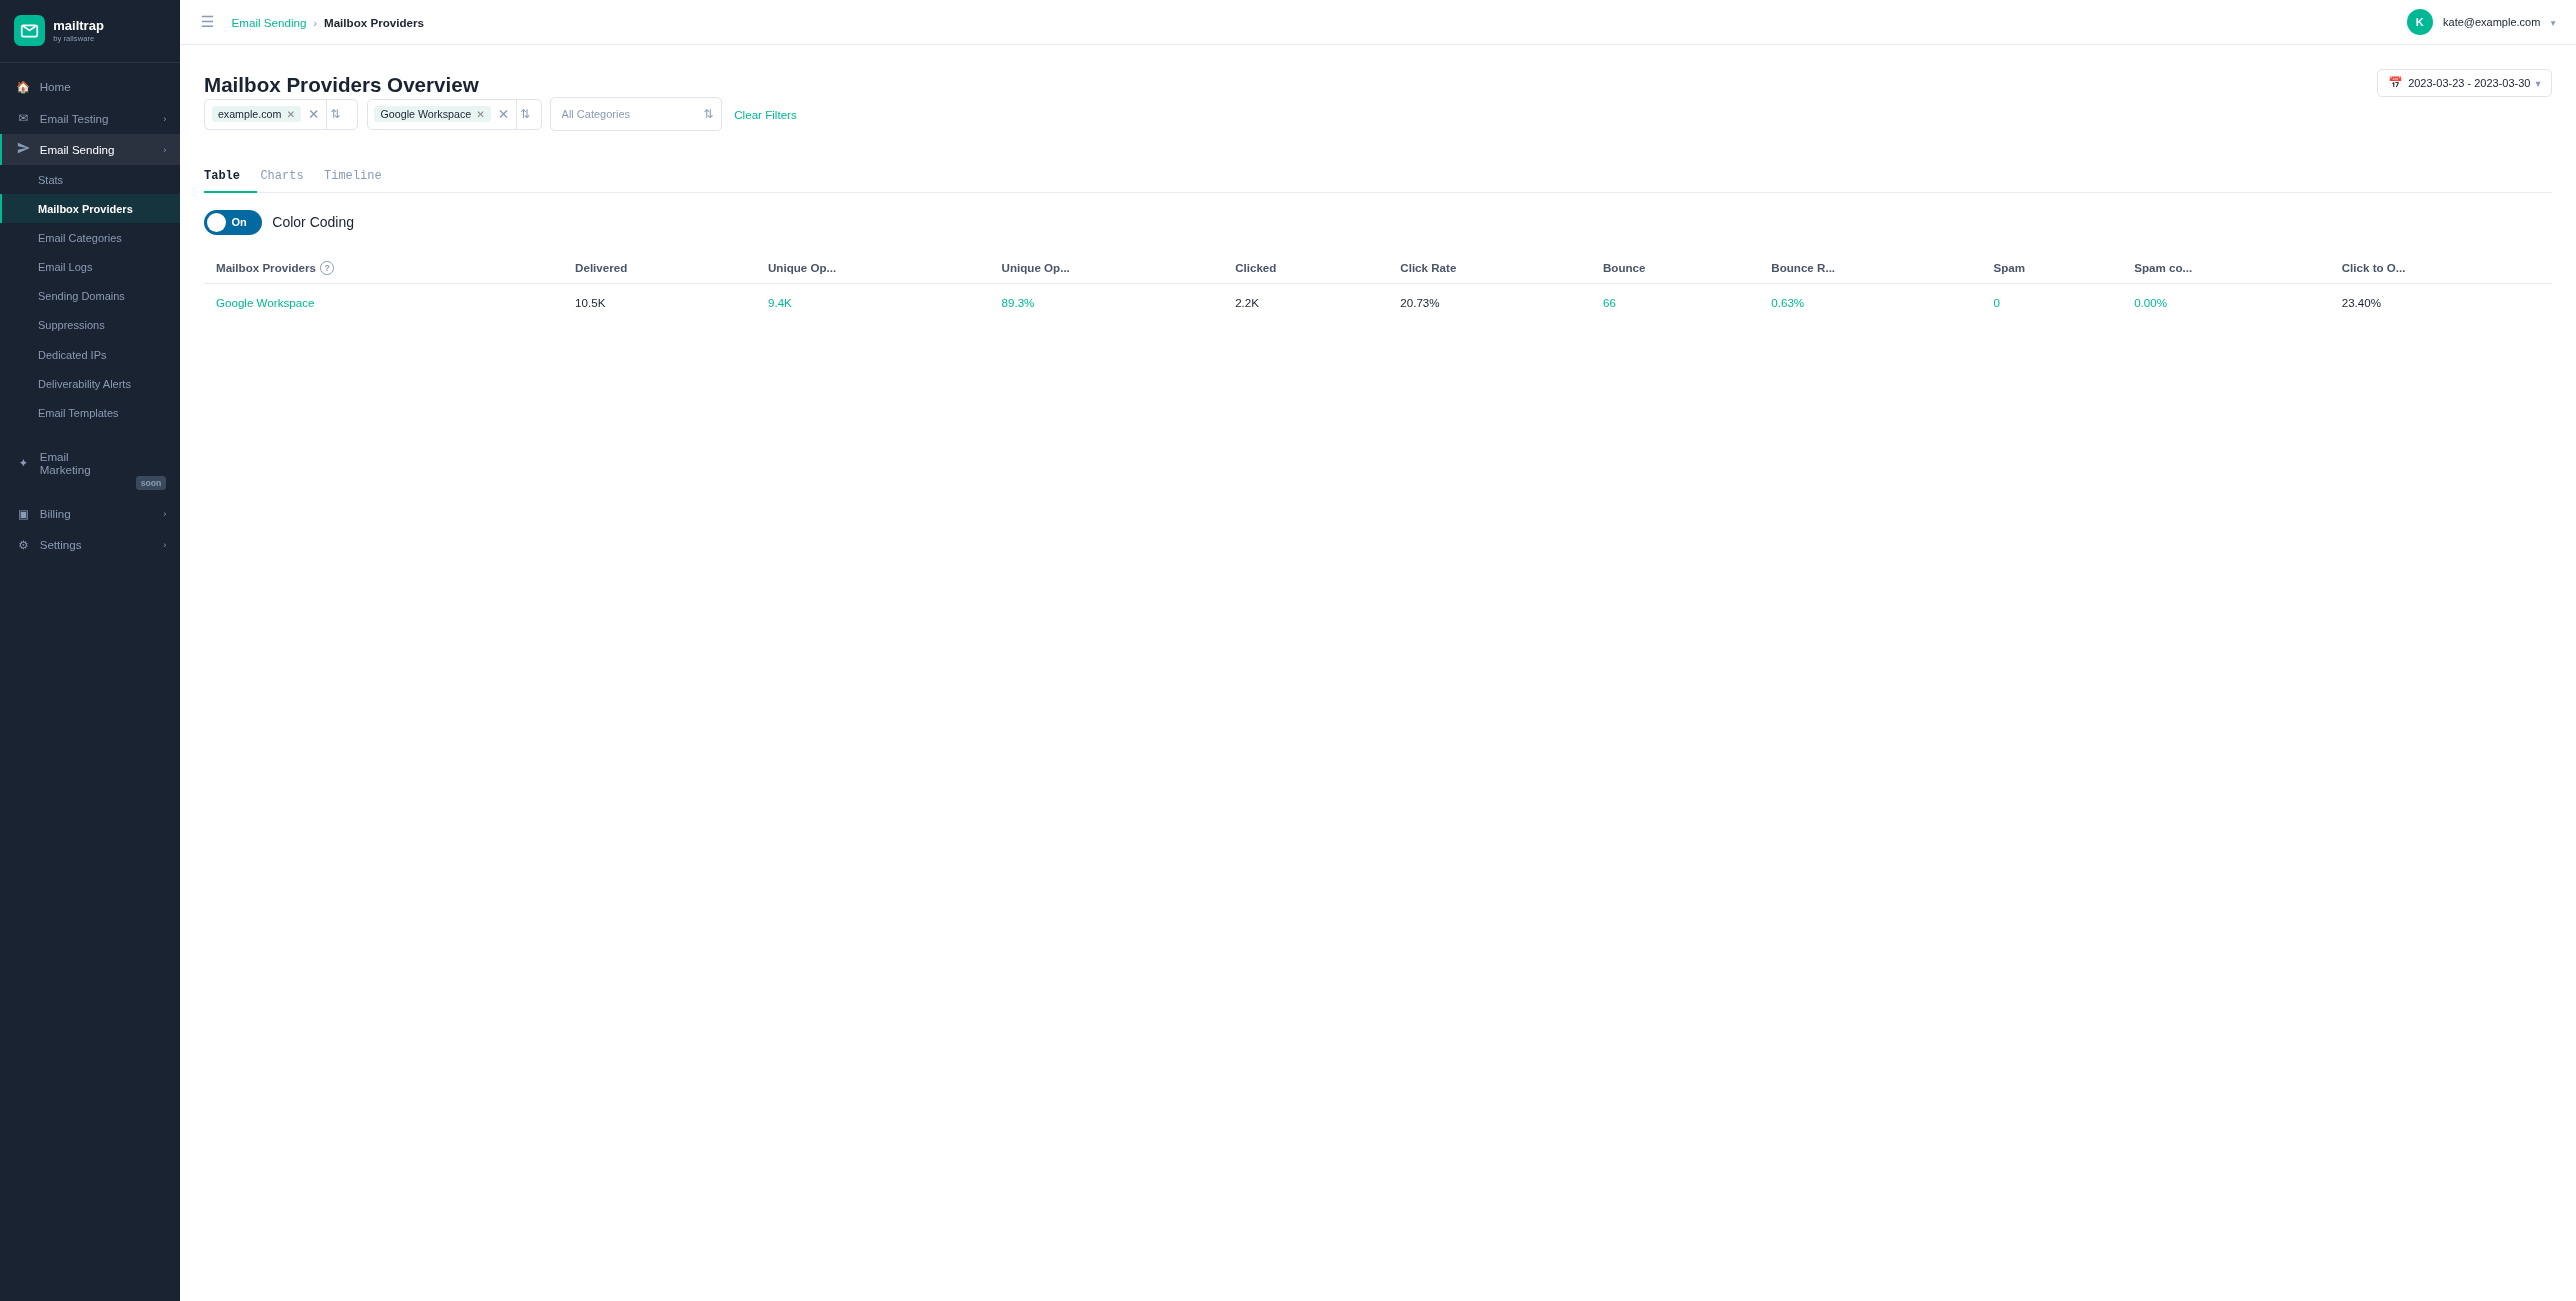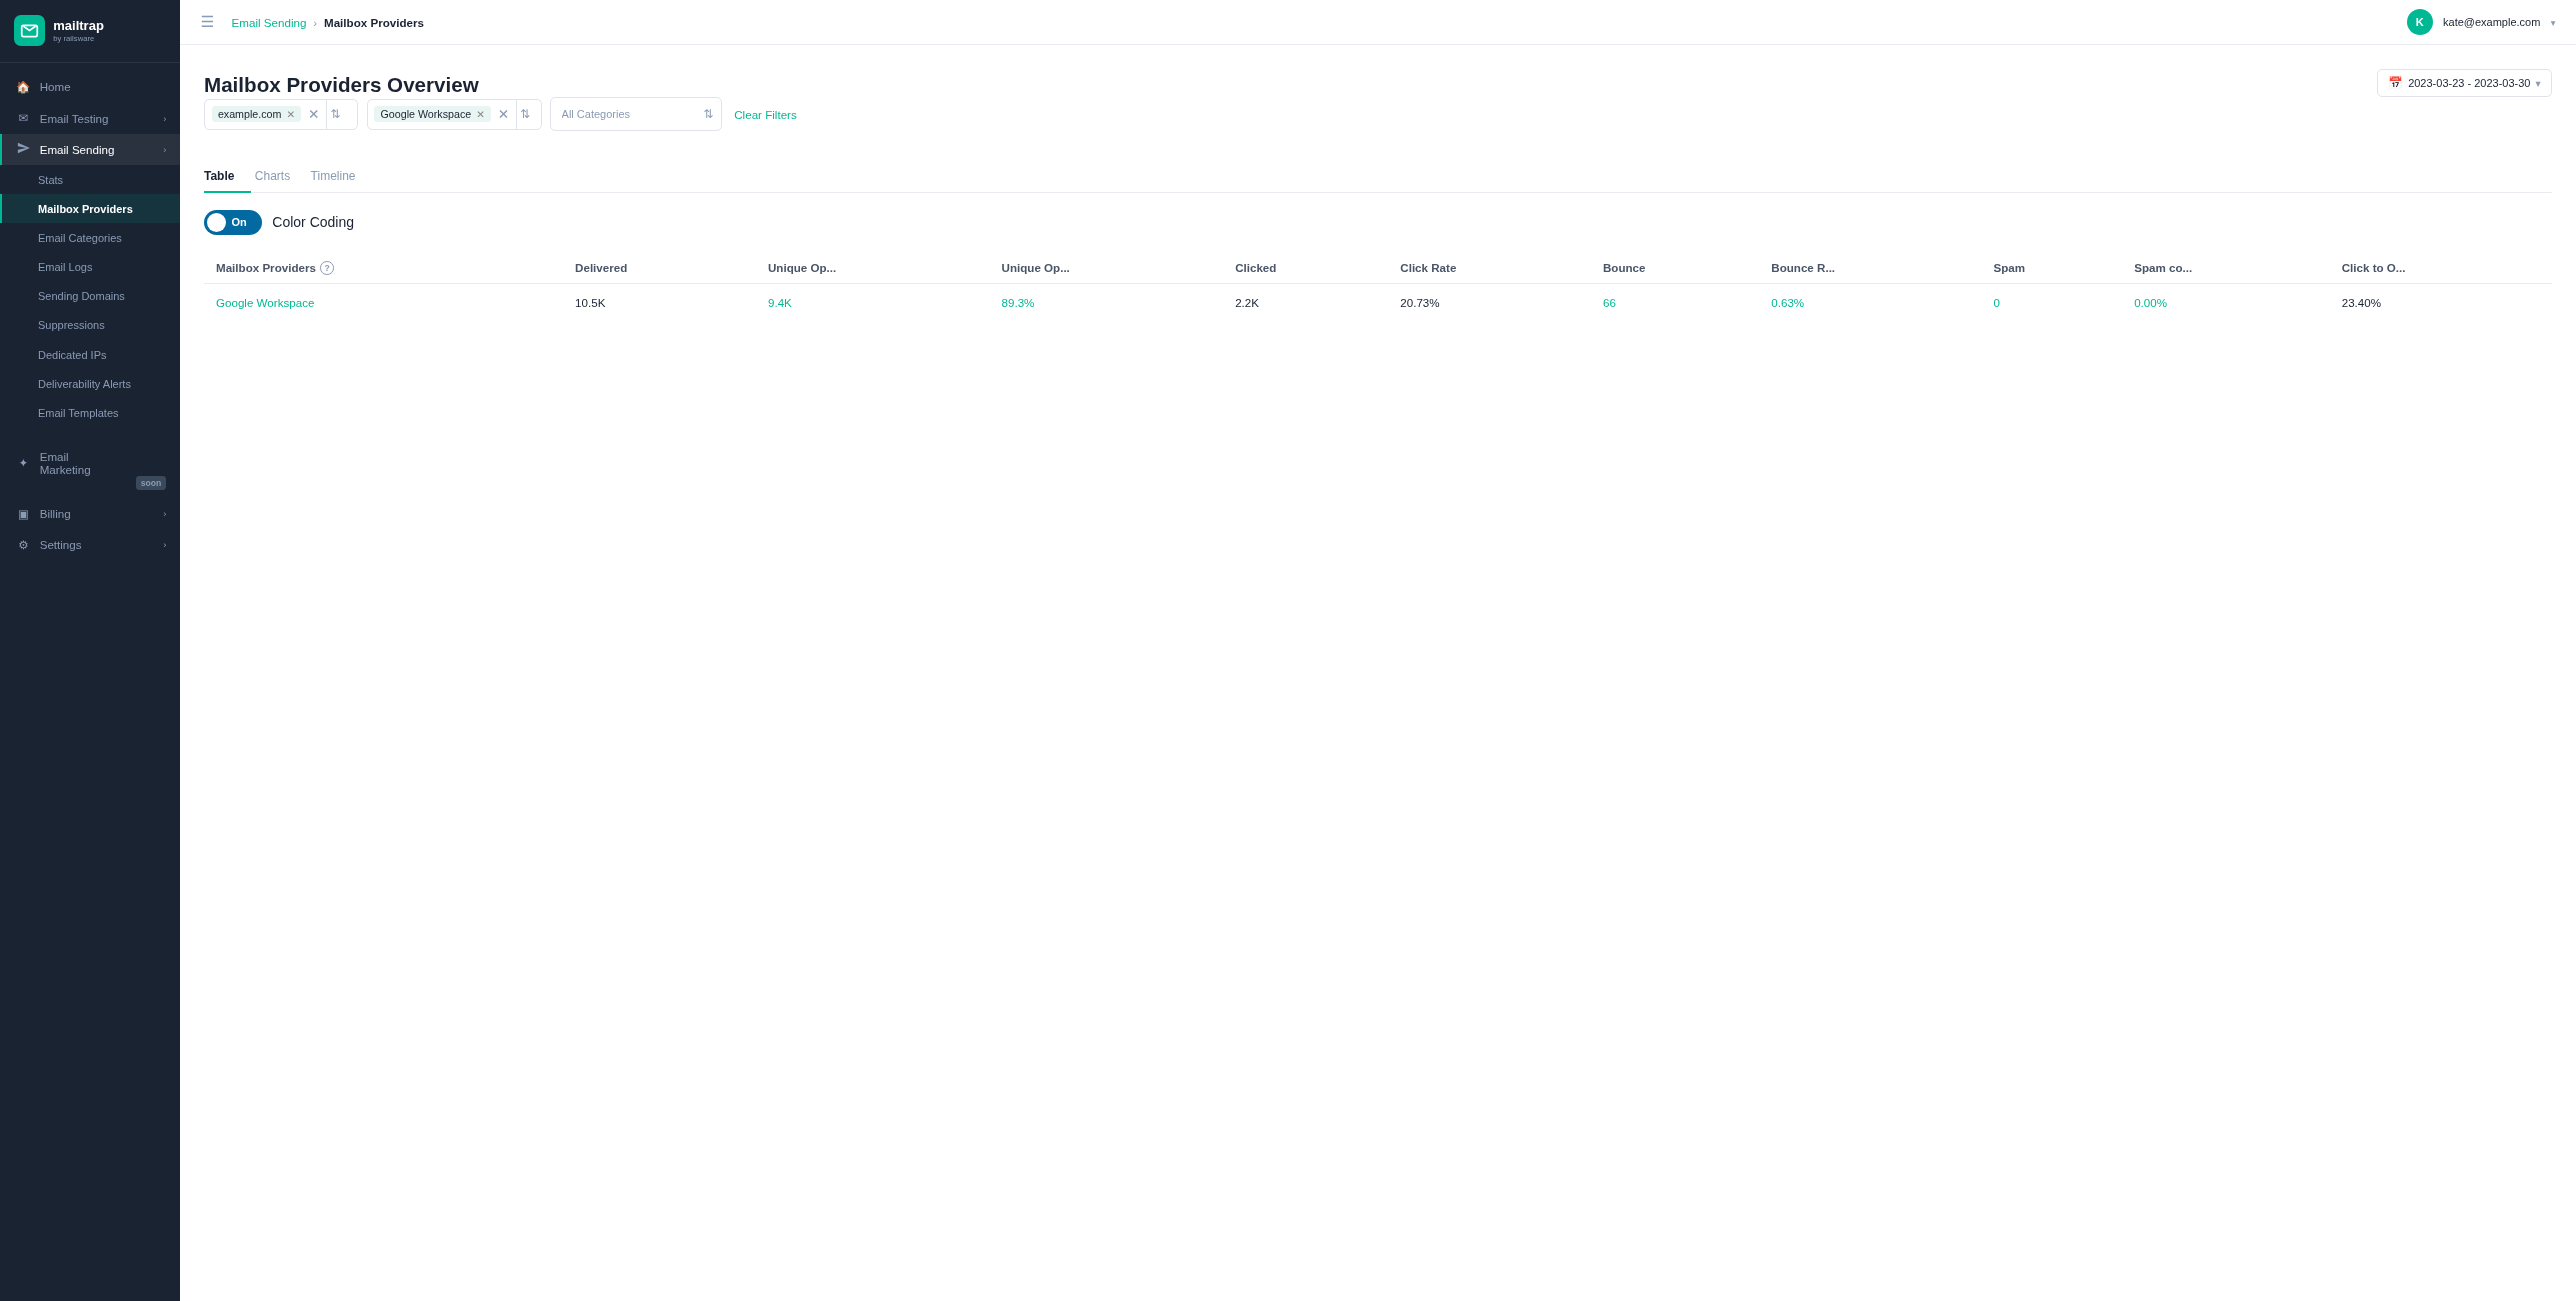--- a/index.html
+++ b/index.html
@@ -209,20 +209,21 @@
       margin-bottom: 17px;
     }
     .tab {
       font-size: 12px;
       color: #8a9bb5;
       padding: 8.6px 17px 8.6px 3.4px;
       cursor: pointer;
       border-bottom: 2.1px solid transparent;
       margin-bottom: -1.7px;
       font-weight: 500;
+      font-family: Liberation Mono, monospace;
     }
     .tab.active { color: #1a2332; border-bottom-color: #00b894; font-weight: 600; }
     .tab:first-child { padding-left: 0; }
 
     
     .toggle-row {
       display: flex;
       align-items: center;
       gap: 10.3px;
       margin-bottom: 17px;

